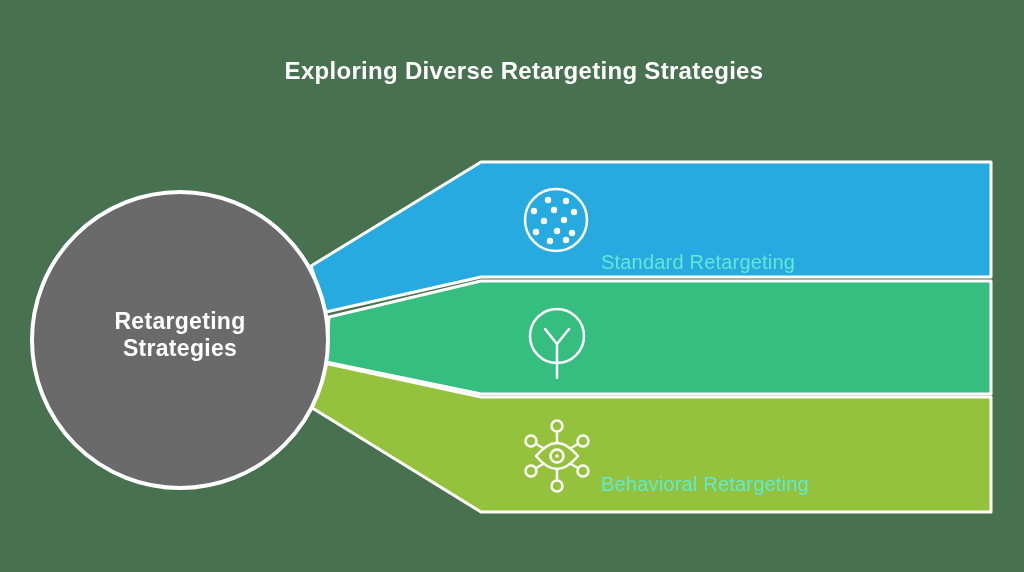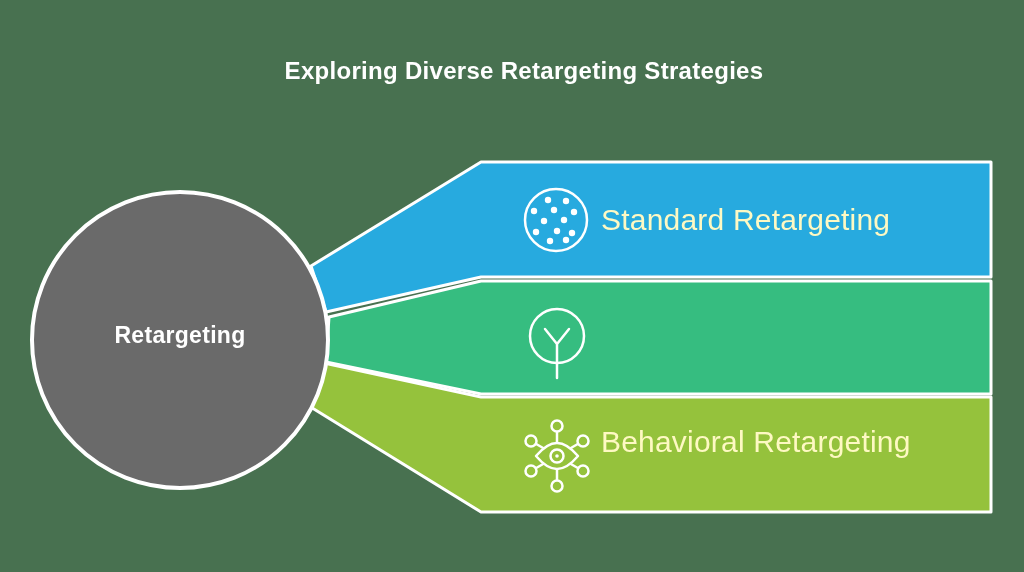--- a/index.html
+++ b/index.html
@@ -14,21 +14,21 @@
     color:#ffffff; letter-spacing:0.3px;
   }
   svg.diagram { position:absolute; left:0; top:0; }
   .band { stroke:#FFFFFF; stroke-width:3; stroke-linejoin:round; }
   .center-circle { stroke:#FFFFFF; stroke-width:4; }
   .oline { stroke:#FFFFFF; stroke-width:2.5; fill:none; stroke-linecap:round; stroke-linejoin:round; }
   .oline-inherit { stroke:#FFFFFF; stroke-width:2.5; stroke-linecap:round; stroke-linejoin:round; }
   .dot { fill:#FFFFFF; }
   .band-label {
     position:absolute; left:601px; transform:translateY(-50%);
-    color:#fef9c3; font-size:30px; letter-spacing:0.2px; white-space:nowrap;
+    color:#5eead4; font-size:20px; letter-spacing:0.2px; white-space:nowrap;margin-top:42px;
   }
   .circle-label {
     position:absolute; left:30px; top:335px; width:300px;
     transform:translateY(-50%); text-align:center;
     color:#FFFFFF; font-weight:700; font-size:23px; line-height:27px;
     letter-spacing:0.3px;
   }
 </style>
 </head>
 <body>
@@ -75,18 +75,19 @@
       <circle class="oline-inherit" cx="-26" cy="-15" r="5.5"></circle>
       <circle class="oline-inherit" cx="26" cy="-15" r="5.5"></circle>
       <circle class="oline-inherit" cx="-26" cy="15" r="5.5"></circle>
       <circle class="oline-inherit" cx="26" cy="15" r="5.5"></circle>
       <circle class="oline-inherit" cx="0" cy="30" r="5.5"></circle>
     </g>
   </svg>
 
   <div class="circle-label">
     <div>Retargeting</div>
+    <div>Strategies</div>
   </div>
 
   <div class="band-label" style="top:220px">Standard Retargeting</div>
   <div class="band-label" style="top:442px">Behavioral Retargeting</div>
 
 </div>
 
 </body></html>

